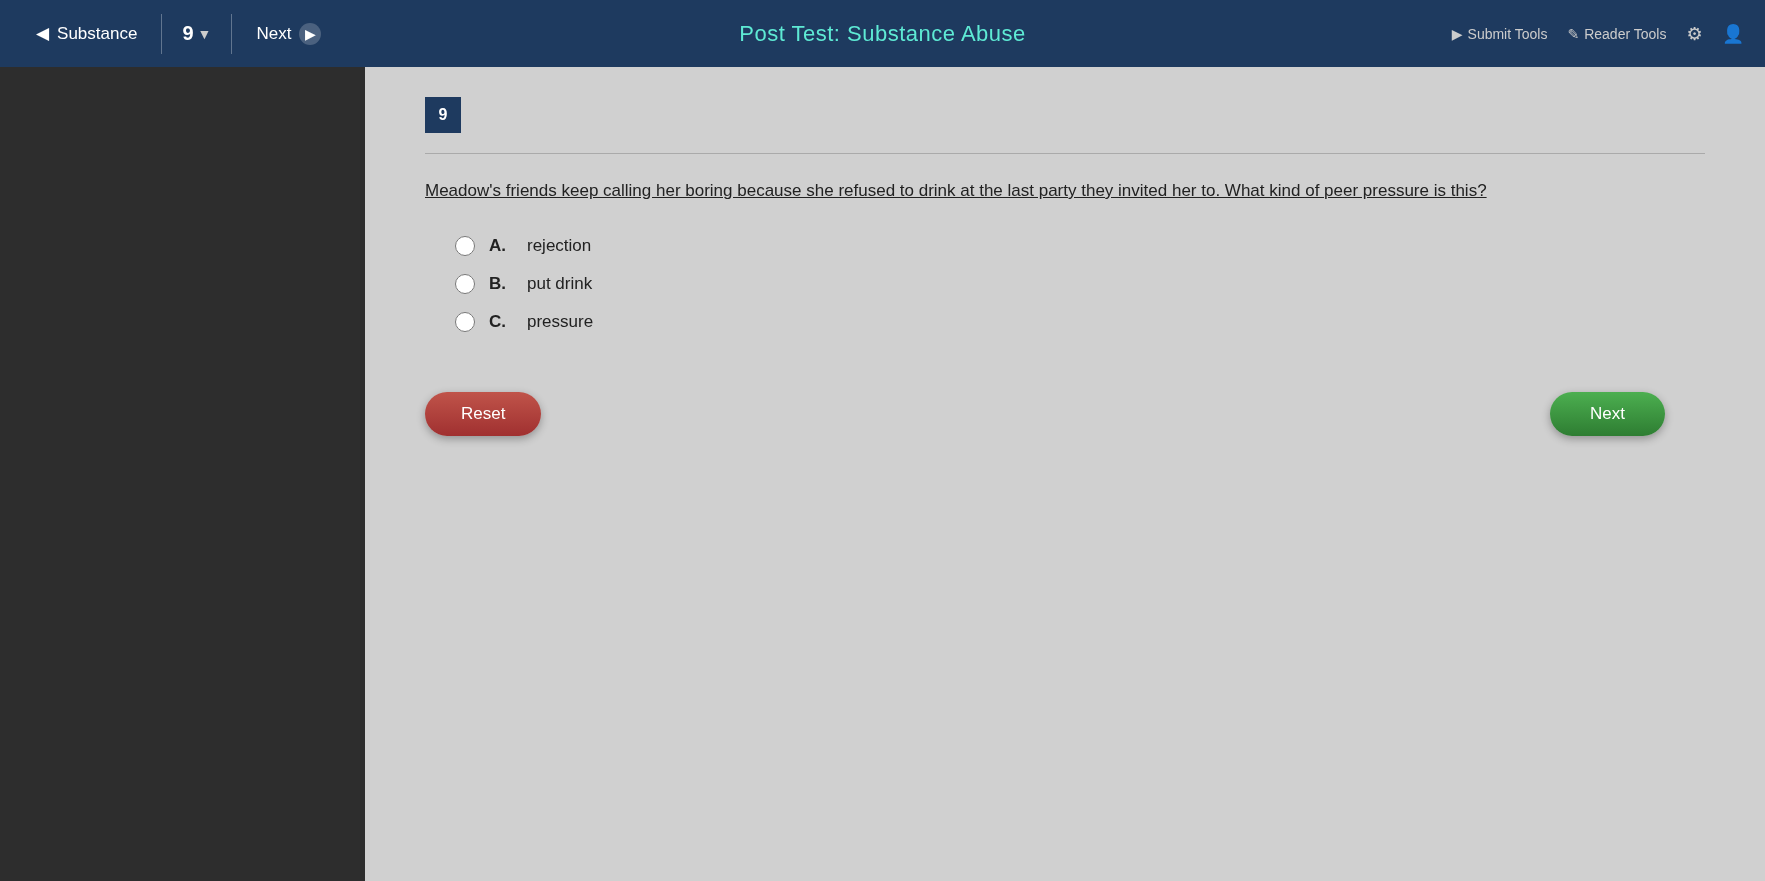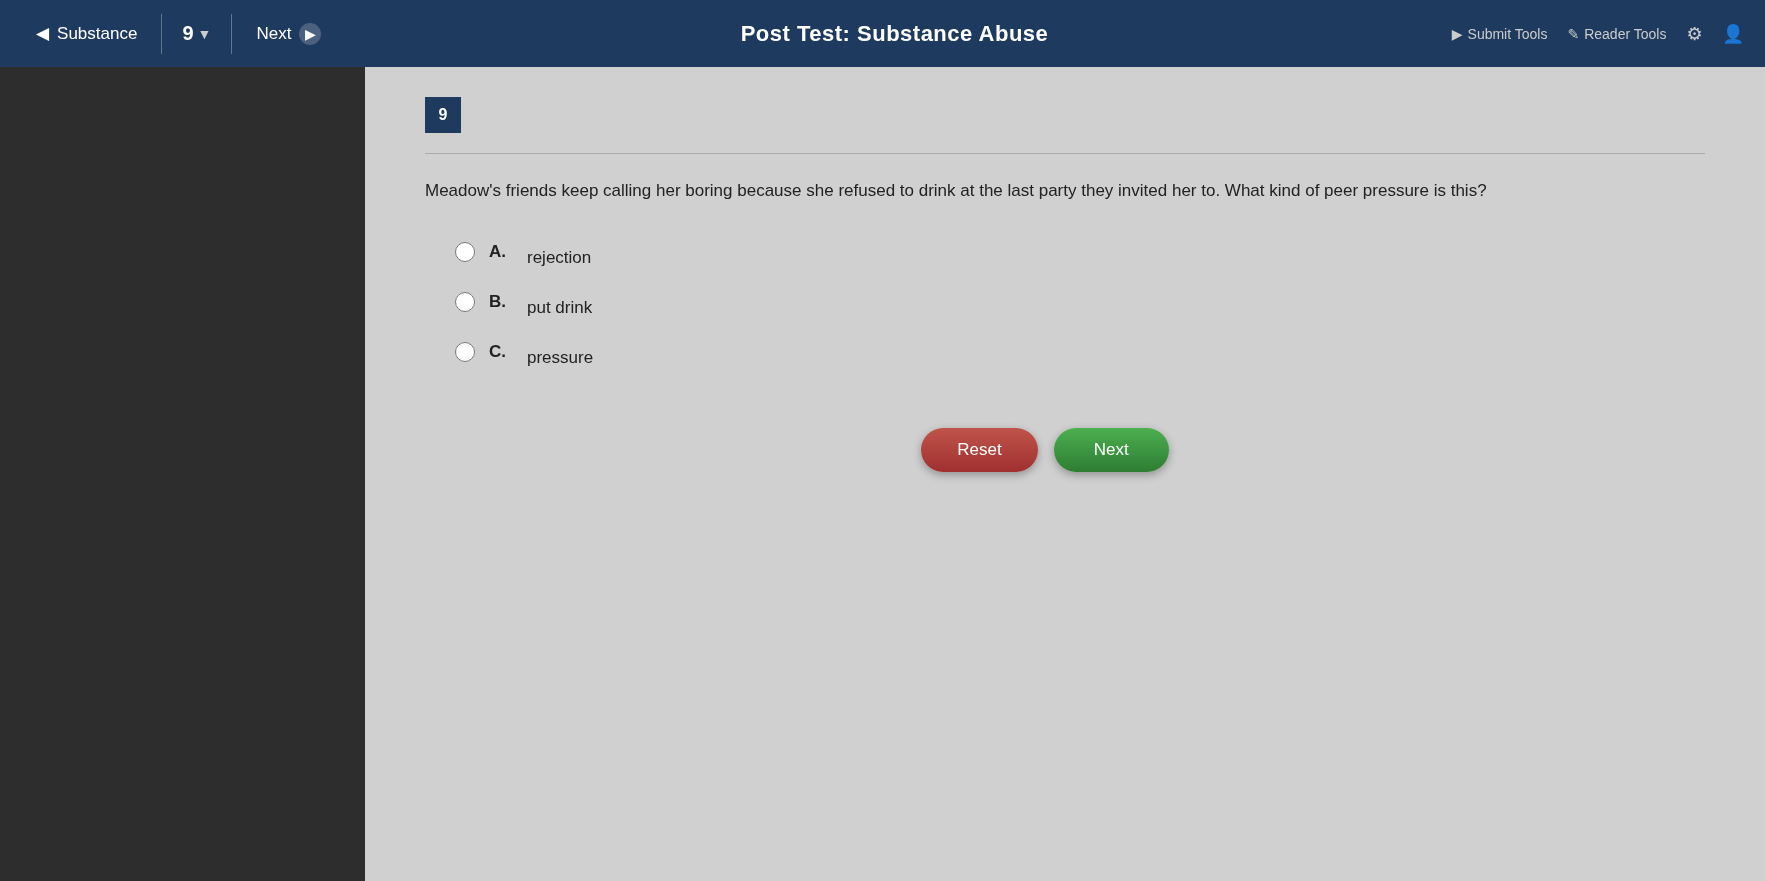--- a/index.html
+++ b/index.html
@@ -78,25 +78,24 @@
       display: flex;
       align-items: center;
       justify-content: center;
       font-size: 14px;
     }
 
     .nav-title {
       position: absolute;
       left: 50%;
       transform: translateX(-50%);
-      color: #ffffff;
+      color: #5eead4;
       font-size: 22px;
-      font-weight: 700;
+      font-weight: 400;
       letter-spacing: 0.5px;
-      margin-left: 12px;
     }
 
     .nav-right {
       margin-left: auto;
       display: flex;
       align-items: center;
       gap: 20px;
     }
 
     .nav-submit, .nav-reader-tools {
@@ -157,20 +156,21 @@
       font-size: 17px;
       color: #222;
       margin-bottom: 18px;
     }
 
     .question-text {
       font-size: 17px;
       color: #222;
       margin-bottom: 32px;
       line-height: 1.5;
+      text-decoration: underline;
     }
 
     .answer-options {
       display: flex;
       flex-direction: column;
       gap: 18px;
       margin-left: 30px;
       margin-bottom: 60px;
     }
 
@@ -191,27 +191,26 @@
     .answer-label-letter {
       font-size: 17px;
       font-weight: bold;
       color: #222;
       min-width: 24px;
     }
 
     .answer-label-text {
       font-size: 17px;
       color: #222;
-      margin-top: 12px;
     }
 
     
     .buttons-row {
       display: flex;
-      justify-content: center;
+      justify-content: space-between;
       gap: 16px;
       padding-right: 40px;
       margin-top: 20px;
     }
 
     .btn-reset {
       background: linear-gradient(to bottom, #c0544a, #a03030);
       color: #fff;
       border: none;
       border-radius: 25px;

